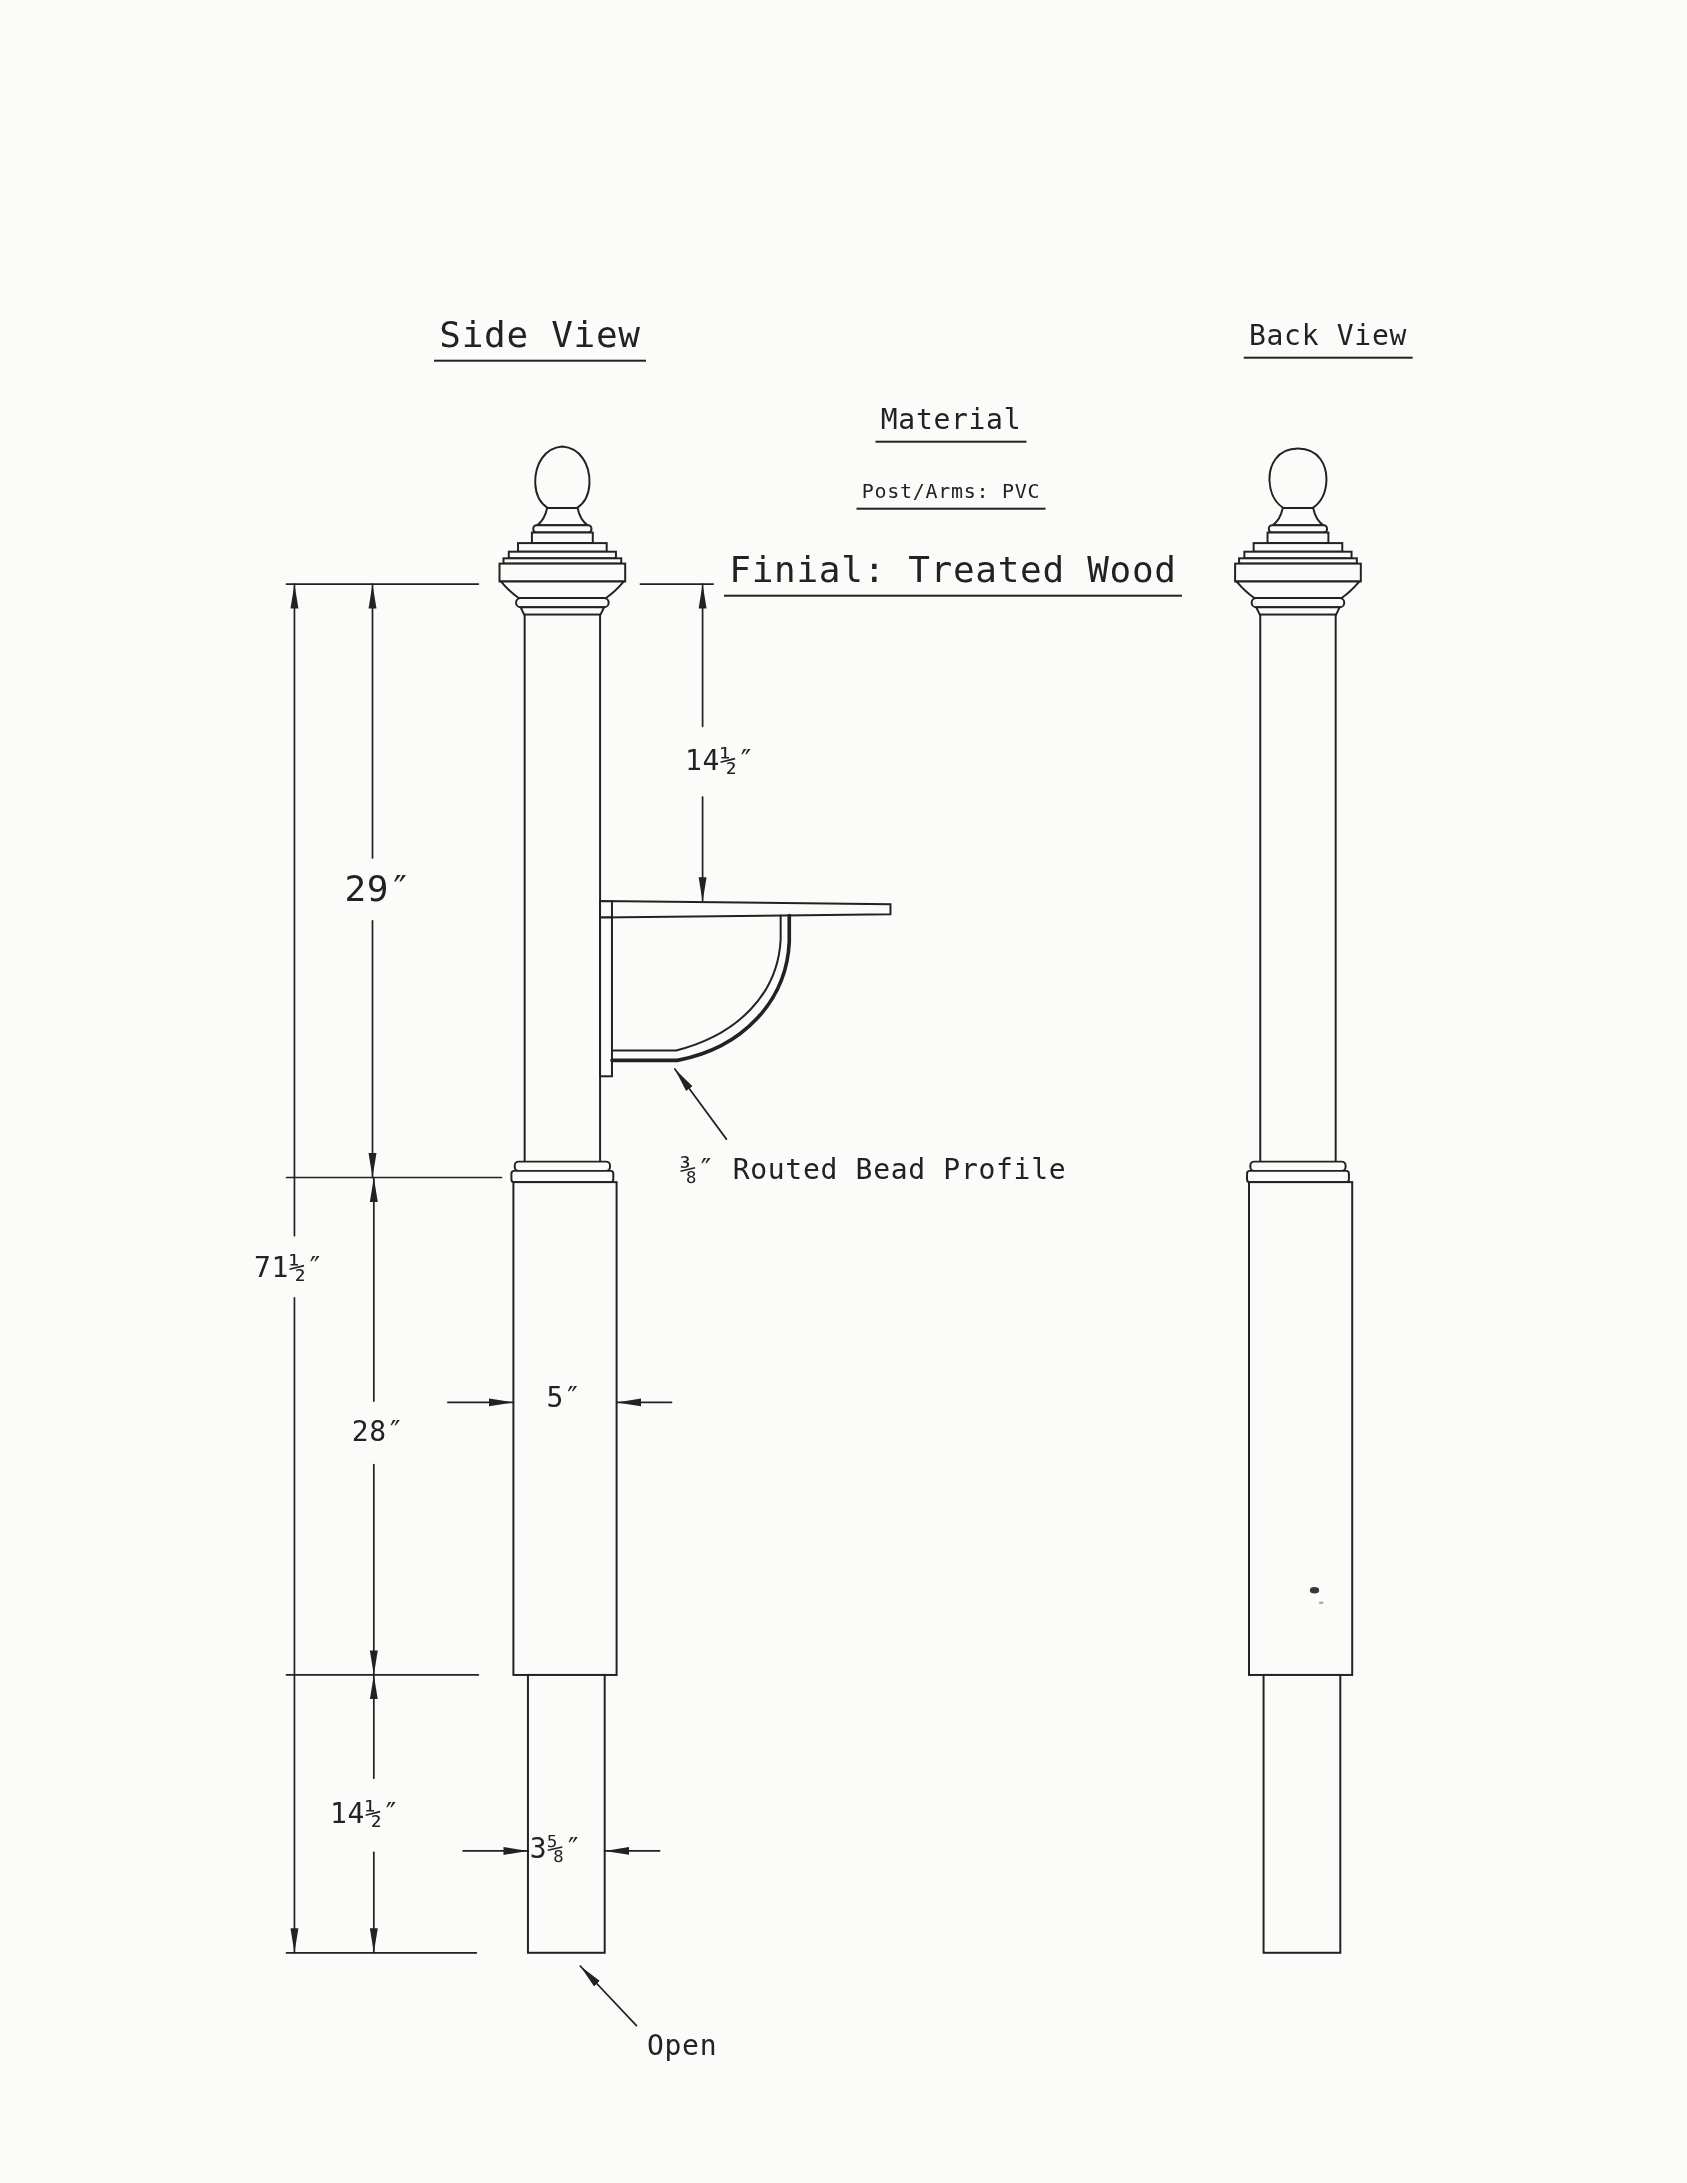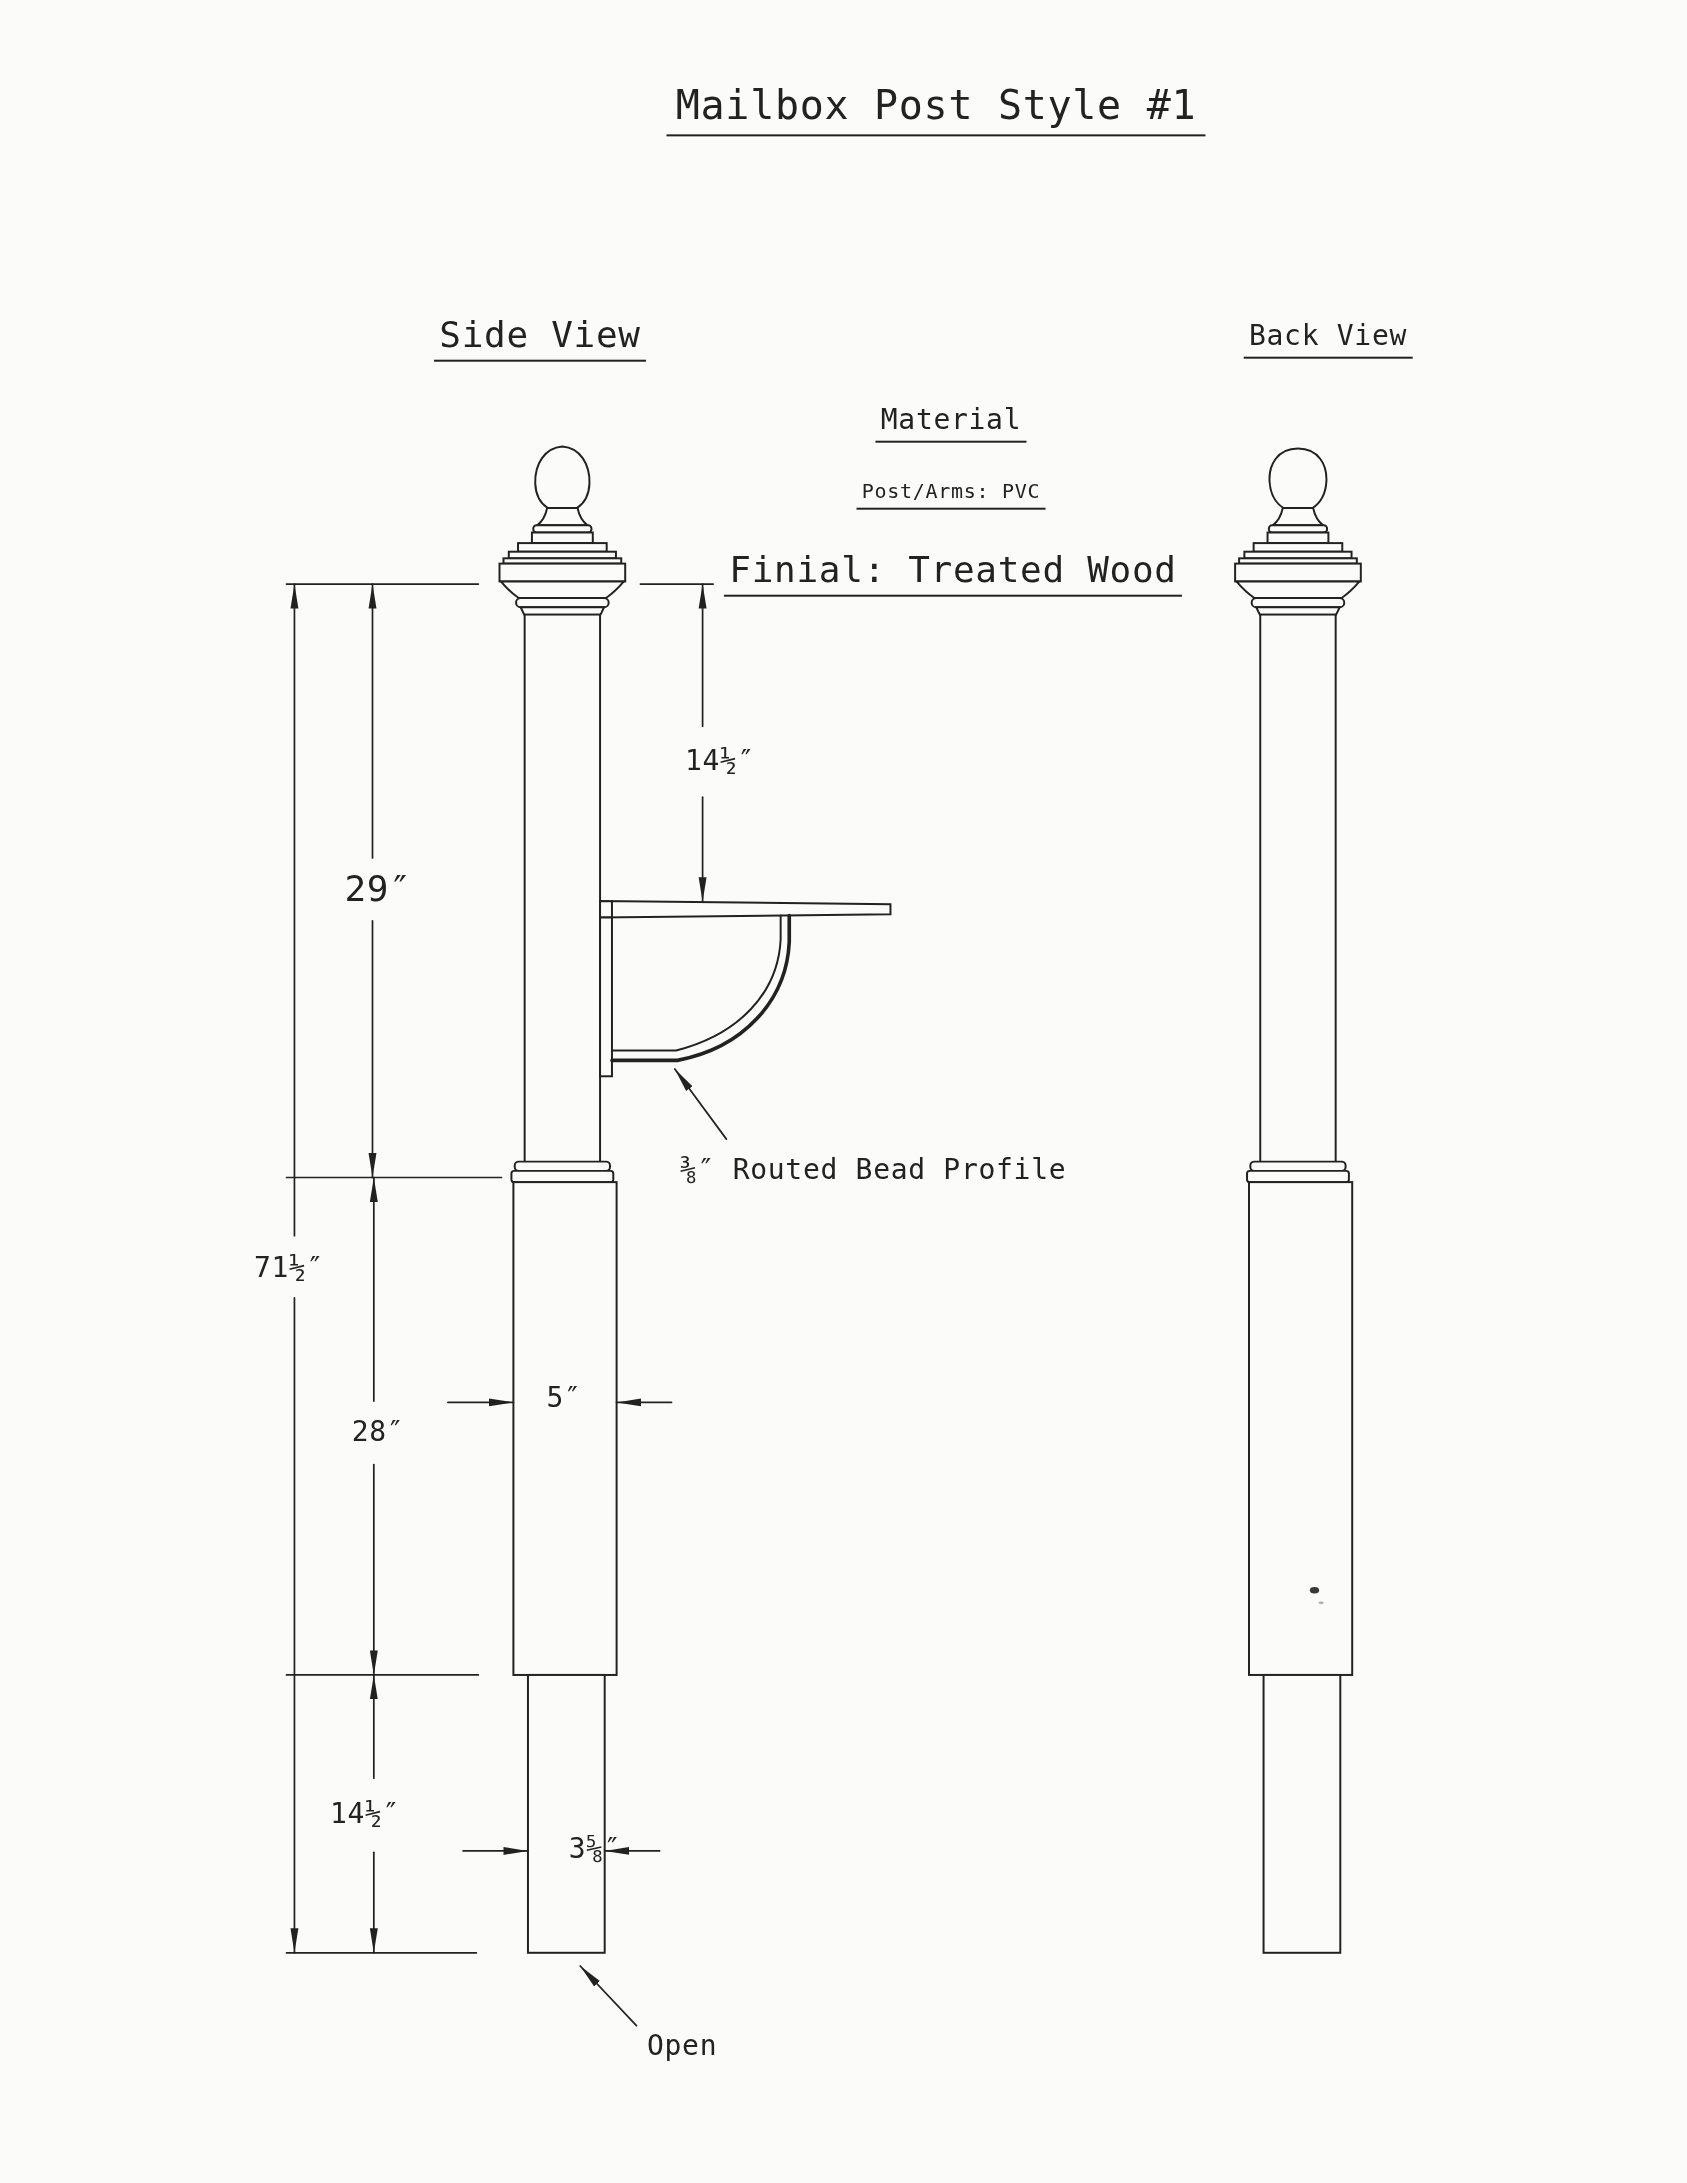--- a/index.html
+++ b/index.html
@@ -109,21 +109,20 @@
       <path class="dim" marker-end="url(#arr)" d="M700,2798 L798,2798"></path>
       <path class="dim" marker-end="url(#arr)" d="M997,2798 L914,2798"></path>
     </g>
 
     <g>
       <path class="dim" marker-end="url(#arr)" d="M1098,1722 L1020,1616"></path>
       <path class="dim" marker-end="url(#arr)" d="M962,3062 L877,2972"></path>
     </g>
   </svg>
 
-  <div class="lbl u" style="left:936px;top:111px;font-size:40px;padding:0 9.3px 9.3px;">Mailbox Post Style #1</div>
 
 
   <div class="lbl u" style="left:540px;top:339px;font-size:36px;padding:0 5.3px 6.6px;">Side View</div>
 
   <div class="lbl u" style="left:1328px;top:340px;font-size:28px;padding:0 5.3px 6.6px;">Back View</div>
 
   <div class="lbl u" style="left:951px;top:424px;font-size:28px;padding:0 5.3px 6.6px;">Material</div>
 
   <div class="lbl u" style="left:951px;top:495px;font-size:20px;padding:0 5.3px 6.6px;">Post/Arms: PVC</div>
 
@@ -134,20 +133,20 @@
   <div class="lbl" style="left:378px;top:889px;font-size:36px;">29″</div>
 
   <div class="lbl" style="left:720px;top:761px;font-size:28px;">14½″</div>
 
   <div class="lbl" style="left:378px;top:1432px;font-size:28px;">28″</div>
 
   <div class="lbl" style="left:365px;top:1814px;font-size:28px;">14½″</div>
 
   <div class="lbl" style="left:564px;top:1398px;font-size:28px;">5″</div>
 
-  <div class="lbl" style="left:595px;top:1849px;font-size:28px;">3⅝″</div>
+  <div class="lbl" style="left:556px;top:1849px;font-size:28px;">3⅝″</div>
 
   <div class="lbl start" style="left:680px;top:1170px;font-size:28px;">⅜″ Routed Bead Profile</div>
 
   <div class="lbl start" style="left:647px;top:2046px;font-size:28px;">Open</div>
 
 </div>
 
 
 </body></html>

